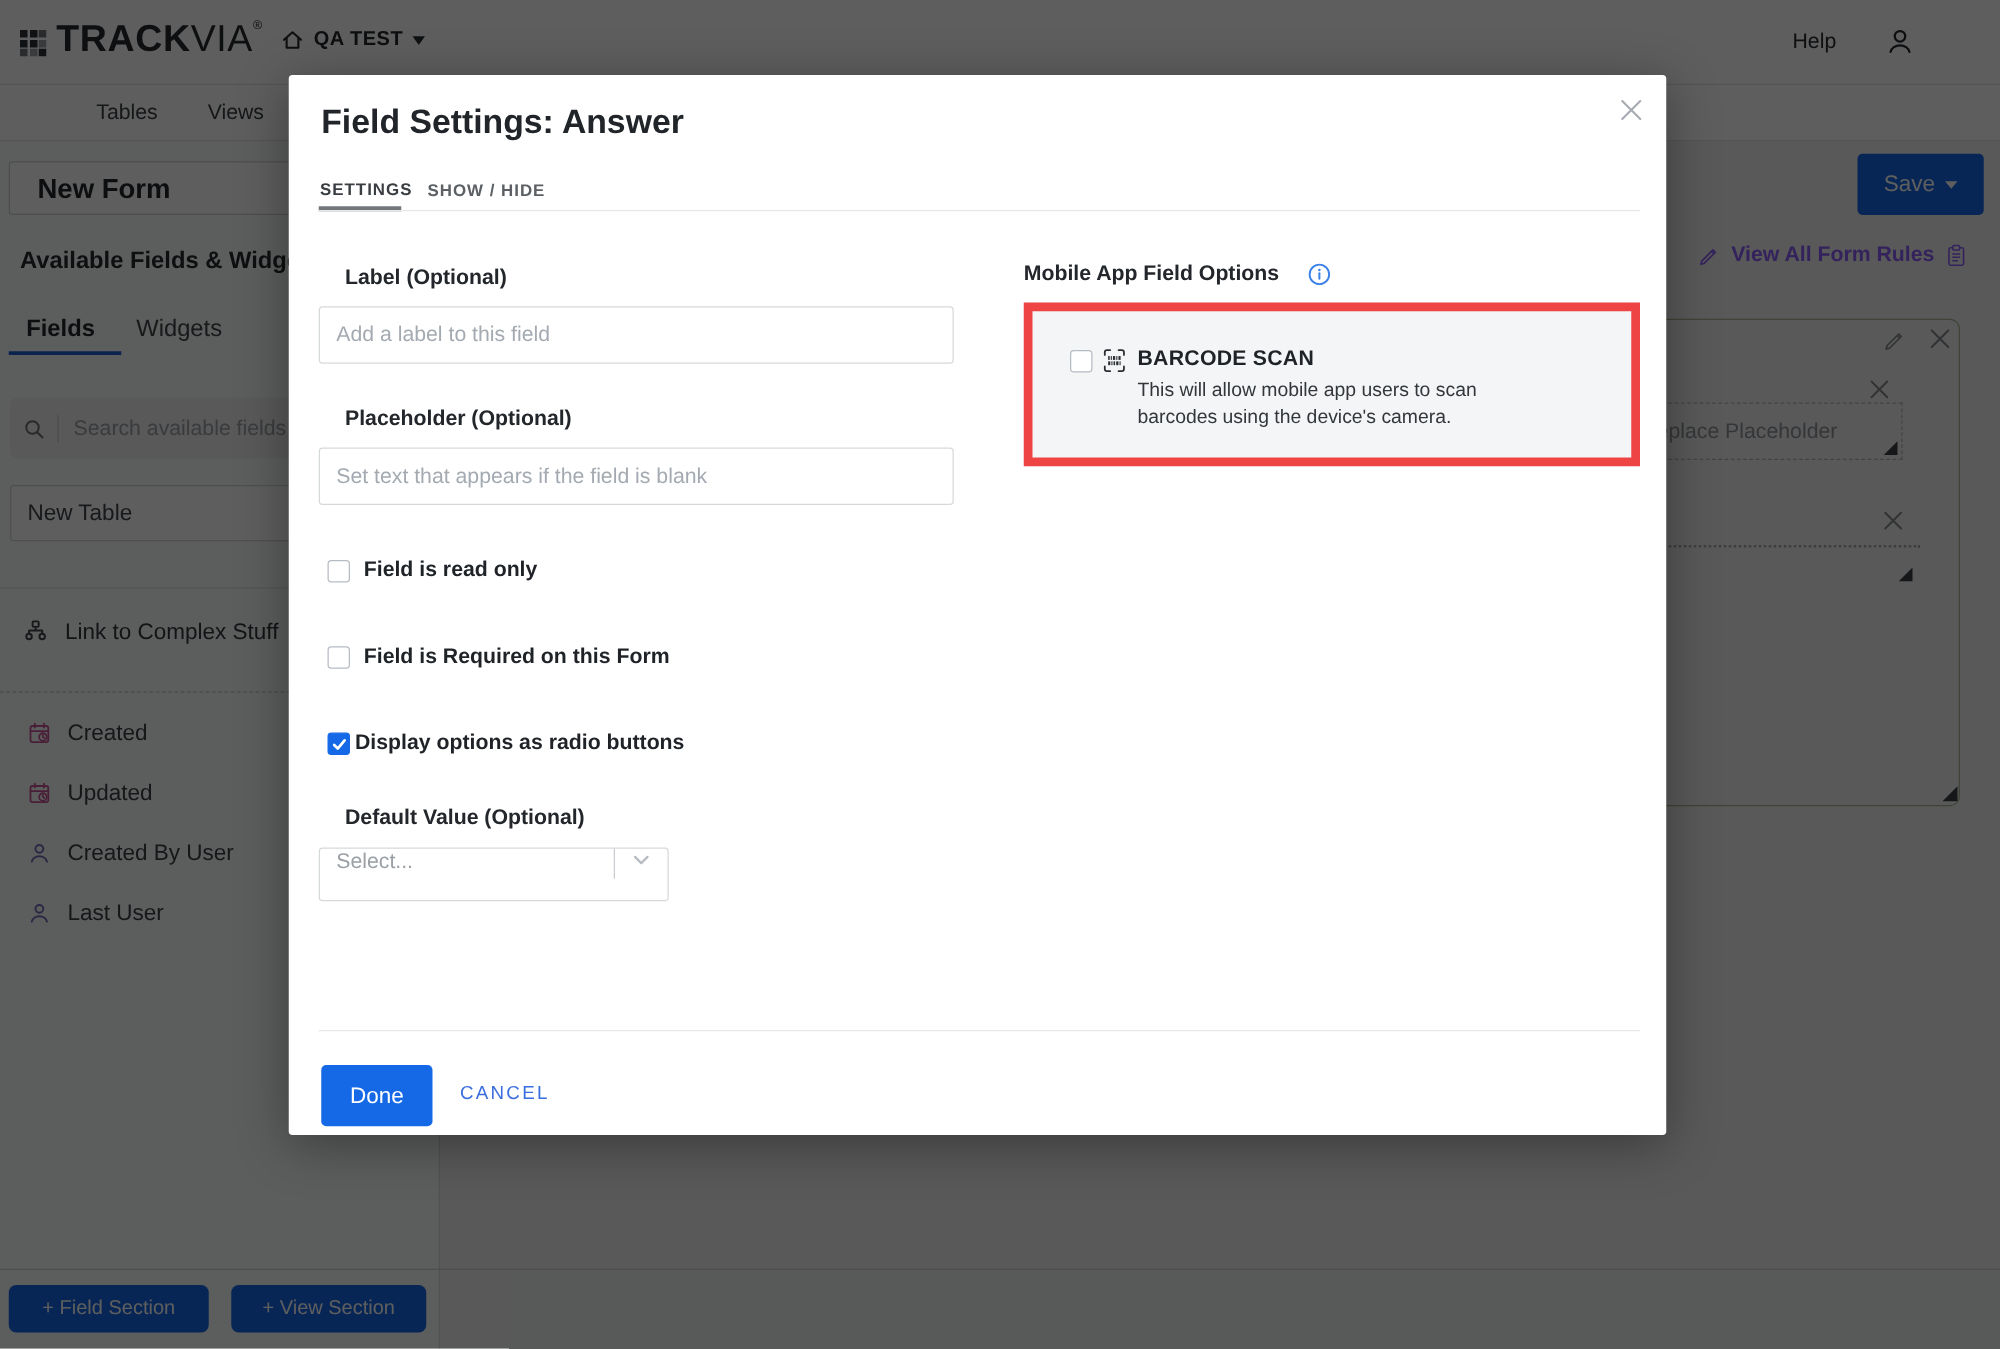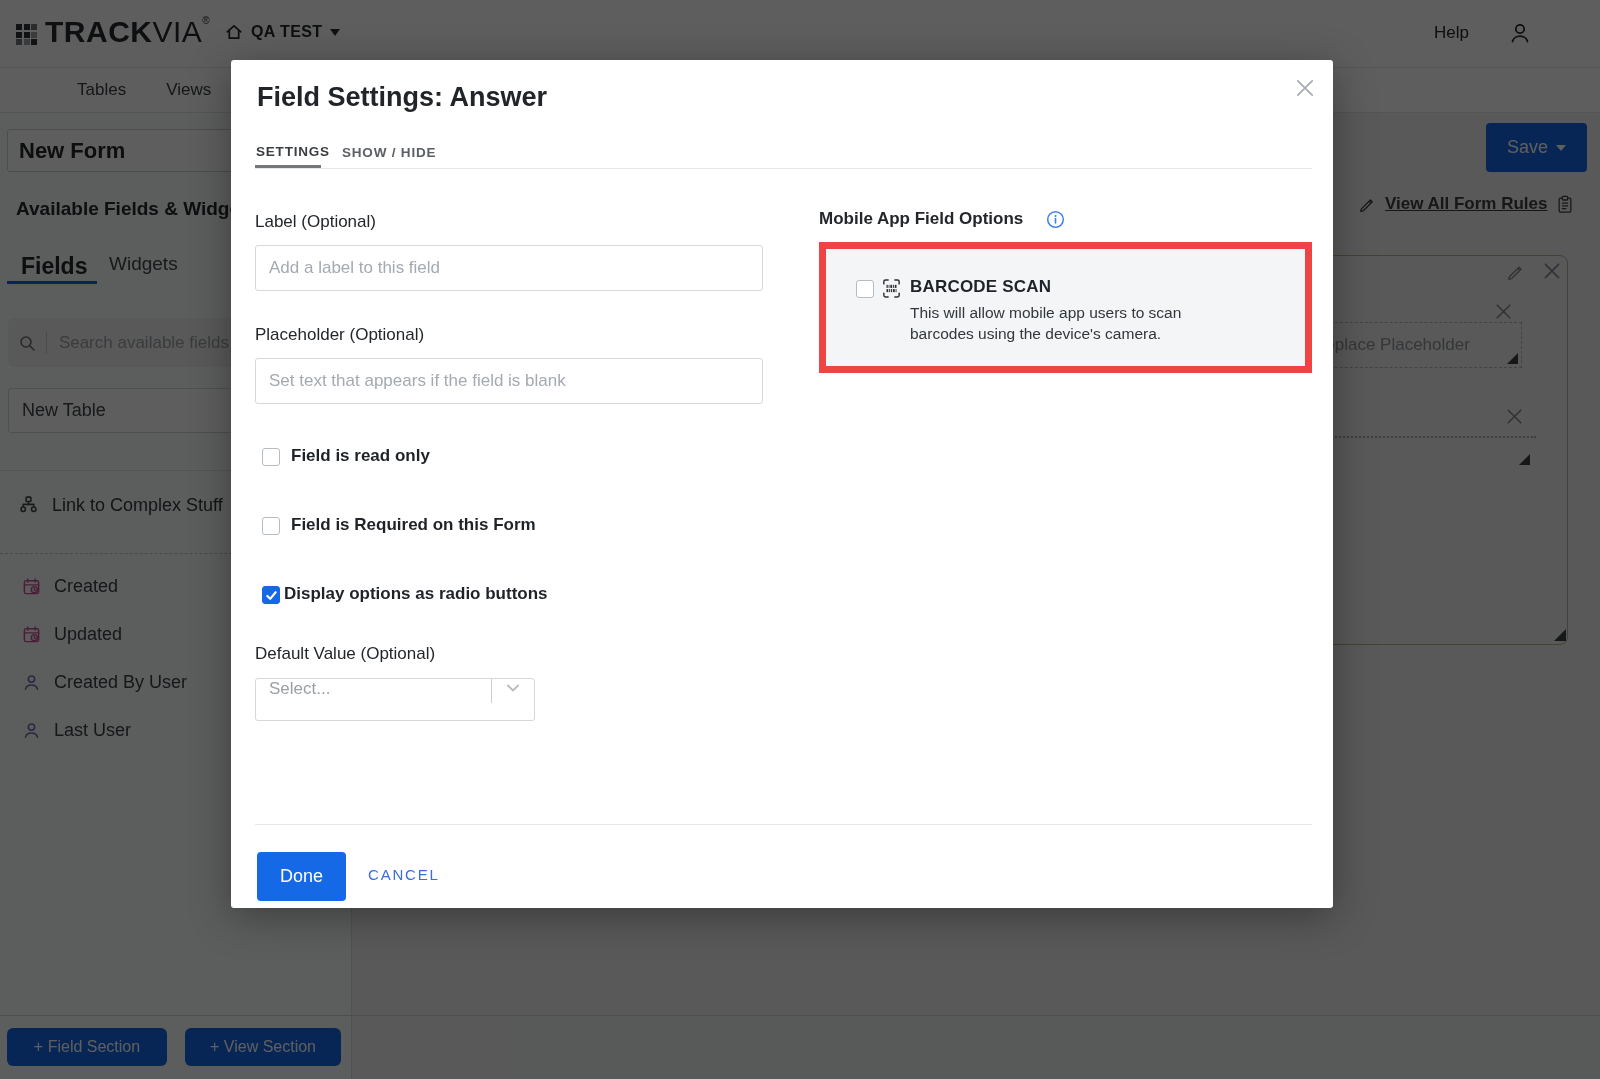--- a/index.html
+++ b/index.html
@@ -36,24 +36,24 @@
   .help { position:absolute; left:1434px; top:23px; font-size:17px; color:#26292d; }
   .person { position:absolute; left:1507px; top:20px; color:#26292d; }
 
   .appnav { position:absolute; left:0; top:68px; width:1600px; height:45px; background:#fff;
     border-bottom:1px solid #e3e5e7; display:flex; align-items:center; padding-left:77px; gap:40px; }
   .appnav-item { font-size:17px; color:#3a3e43; }
 
   .sidebar { position:absolute; left:0; top:113px; width:352px; height:966px; background:#fafbfc;
     border-right:1px solid #d9dbdd; }
   .newform-box { position:absolute; left:7px; top:16px; width:336px; height:43px; background:#fff;
-    border:1px solid #ced2d6; border-radius:3px; display:flex; align-items:center; padding-left:11px;
+    border:1px solid #ced2d6; border-radius:3px; display:flex; align-items:center; padding-left:22px;
     font-size:22px; font-weight:700; color:#232629; }
   .avail-head { position:absolute; left:16px; top:85px; font-size:19px; font-weight:700; color:#26292c; white-space:nowrap; }
-  .sb-tab-fields { position:absolute; left:21px; top:140px; font-size:23px; font-weight:700; color:#232629; }
+  .sb-tab-fields { position:absolute; left:21px; top:140px; font-size:19px; font-weight:700; color:#232629; }
   .sb-tab-underline { position:absolute; left:7px; top:168px; width:90px; height:3px; background:#1f62d6; }
   .sb-tab-widgets { position:absolute; left:109px; top:140px; font-size:19px; color:#40454a; }
   .sb-search { position:absolute; left:8px; top:205px; width:336px; height:49px; border-radius:6px;
     background:#f0f1f3; display:flex; align-items:center; padding:0 10px; }
   .newtable-box { position:absolute; left:8px; top:275px; width:336px; height:45px; background:#fff;
     border:1px solid #d3d6da; border-radius:3px; display:flex; align-items:center; padding-left:13px;
     font-size:18px; color:#3f444a; }
   .sb-div1 { position:absolute; left:0; top:357px; width:352px; height:1px; background:#e2e4e6; }
   .link-row { position:absolute; left:18px; top:382px; display:flex; align-items:center; gap:13px;
     color:#33383d; }
@@ -64,21 +64,21 @@
   .pink { color:#c75396; } .purple { color:#6e6cb8; }
   .sb-footer-div { position:absolute; left:0; top:1015px; width:1600px; height:1px; background:#d2d4d6; }
   .sec-btn { position:absolute; top:1028px; height:38px; border:0; border-radius:6px; background:#1569e6;
     color:#fff; font-size:16px; font-family:"Liberation Sans",sans-serif; }
   .sec-btn.fieldsec { left:7px; width:160px; }
   .sec-btn.viewsec { left:185px; width:156px; }
   .save-btn { position:absolute; left:1486px; top:123px; width:101px; height:49px; border:0; border-radius:4px;
     background:#1569e6; color:#fff; font-size:18px; display:flex; align-items:center; justify-content:center;
     gap:8px; font-family:"Liberation Sans",sans-serif; }
   .save-btn .caret { border-top-color:#fff; border-left-width:5px; border-right-width:5px; border-top-width:6px; }
-  .rules-row { position:absolute; left:1358px; top:194px; display:flex; align-items:center; gap:8px; color:#404040;text-decoration:underline; }
+  .rules-row { position:absolute; left:1358px; top:194px; display:flex; align-items:center; gap:8px; color:#8b5cf6; }
   .rules-row .lbl { font-size:17px; font-weight:700; white-space:nowrap; }
   .form-panel { position:absolute; left:1100px; top:255px; width:468px; height:390px; border:1px solid #a8b995;
     border-radius:8px; }
   .gray-ic { color:#85898e; }
   .dashed-box { position:absolute; left:1300px; top:322px; width:222px; height:46px; border:1px dashed #b3b6ba;
     display:flex; align-items:center; padding-left:12px; font-size:17px; color:#8e9399; white-space:nowrap;
     overflow:hidden; }
   .handle { width:0; height:0; border-bottom:11px solid #3a3f44; border-left:11px solid transparent; }
   .dotted-div { position:absolute; left:1240px; top:436px; width:296px; border-top:2px dotted #a6a9ad; }
 
@@ -88,21 +88,21 @@
   
   .modal { position:absolute; left:231px; top:60px; width:1102px; height:848px; background:#fff;
     border-radius:3px; box-shadow:0 8px 40px rgba(0,0,0,.35); }
   .m-title { position:absolute; left:26px; top:22px; font-size:27px; font-weight:700; color:#212529; }
   .m-close { position:absolute; left:1062px; top:14px; width:28px; height:28px; color:#a6abb1;
     background:none; border:0; cursor:pointer; }
   .m-tab1 { position:absolute; left:25px; top:84px; font-size:13.5px; font-weight:700; color:#3a3e42; letter-spacing:.8px; }
   .m-tab1-line { position:absolute; left:24px; top:105px; width:66px; height:4px; background:#73777c; }
   .m-tab2 { position:absolute; left:111px; top:85px; font-size:13.5px; font-weight:600; color:#5c6064; letter-spacing:.8px; }
   .m-divider { position:absolute; left:24px; right:21px; top:108px; height:1px; background:#e5e7e9; }
-  .m-label { position:absolute; font-size:17px; font-weight:400; color:#23262a; }
+  .m-label { position:absolute; font-size:17px; font-weight:700; color:#23262a;margin-left:21px; }
   .m-input { position:absolute; left:24px; width:508px; height:46px; border:1px solid #d6d9dc; border-radius:3px;
     font-size:17px; color:#3c4043; padding:0 13px; outline:none; font-family:"Liberation Sans",sans-serif; }
   .m-input::placeholder { color:#a4aab1; }
   .cb-row { position:absolute; left:31px; display:flex; align-items:flex-end; cursor:pointer; }
   .cb { width:18px; height:18px; border:1.5px solid #b6bcc3; border-radius:3px; background:#fff; flex:none; }
   .cb.checked { background:#1569e6; border-color:#1569e6; display:flex; align-items:center; justify-content:center; }
   .cb-label { font-size:17px; font-weight:700; color:#1f2328; margin-left:11px; white-space:nowrap; }
   .cb-row.tight .cb-label { margin-left:4px; }
   .m-select { position:absolute; left:24px; top:618px; width:280px; height:43px; border:1px solid #d6d9dc;
     border-radius:3px; display:flex; cursor:pointer; }

